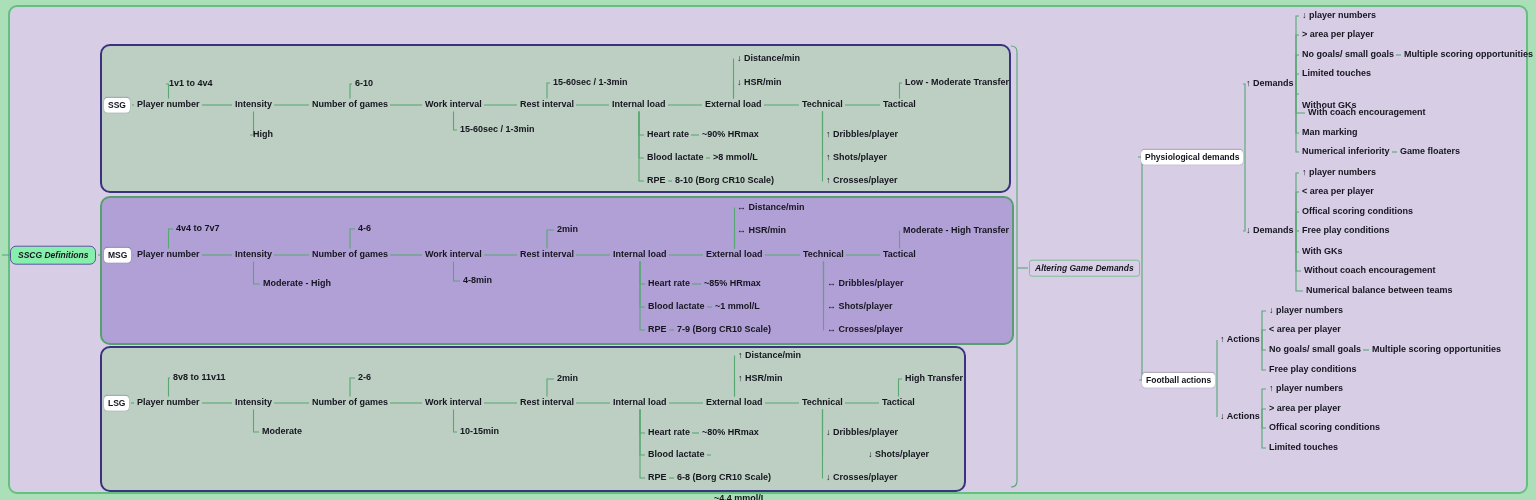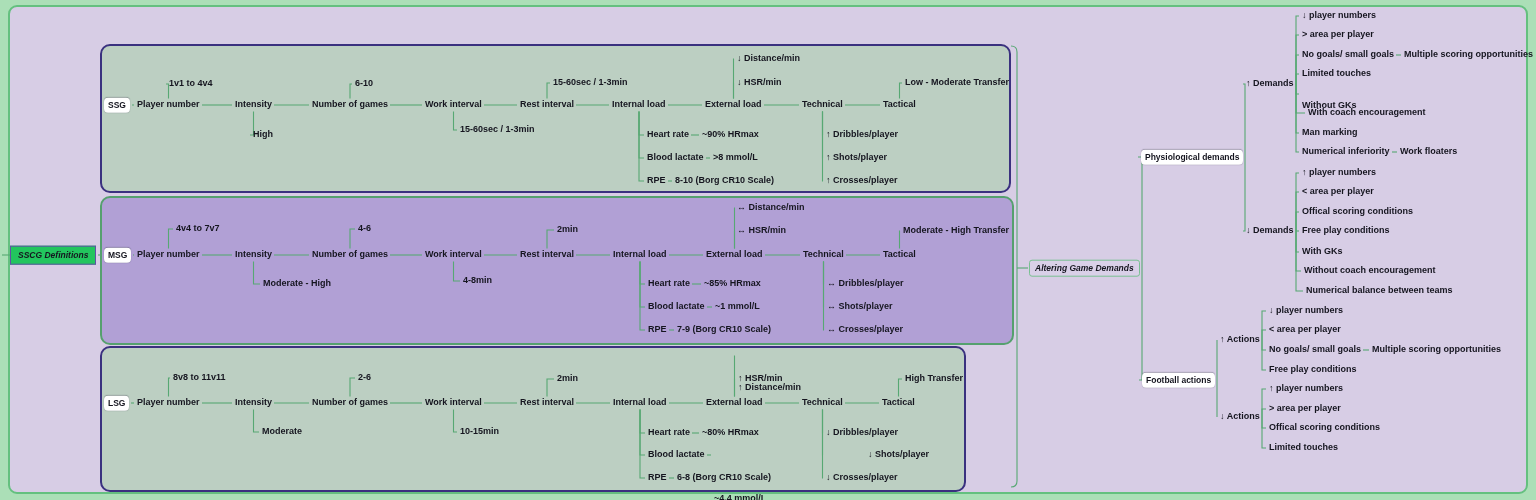--- a/index.html
+++ b/index.html
@@ -10,21 +10,21 @@
   #boxes,#nodes{position:absolute;left:0;top:0;width:100%;height:100%;}
   #edges{position:absolute;left:0;top:0;}
   #edges path{fill:none;stroke:#57a873;stroke-width:1.1px;}
   .gbox{position:absolute;border-radius:10px;box-sizing:border-box;}
   .gbox.green{background:#bccfc2;border:2.5px solid #3a317f;}
   .gbox.purple{background:#b1a0d5;border:2.5px solid #55a06e;}
   .node{position:absolute;transform:translateY(-50%);white-space:nowrap;
         font-weight:700;font-size:9px;color:#15151f;line-height:1.25;}
   .node.chip{background:#ffffff;border-radius:4px;padding:2px 4px;font-size:8.5px;
              box-shadow:0 0 1px rgba(20,20,40,.35);}
-  .node.root{background:#22c55e;border:1.5px solid #5f51a5;border-radius:0;
+  .node.root{background:#86efac;border:1.5px solid #5f51a5;border-radius:6px;
              padding:3px 7px;font-style:italic;font-size:8.5px;}
   .node.alter{background:#d9d0e8;border:1px solid #79c092;border-radius:3px;
               padding:2px 5px;font-style:italic;font-size:8.5px;}
 </style>
 </head>
 <body>
 
 <div class="page">
   <div class="panel"></div>
   <div id="boxes">
@@ -219,40 +219,40 @@
       <div class="node label" style="left: 262px; top: 432px;">Moderate</div>
       <div class="node label" style="left: 358px; top: 378px;">2-6</div>
       <div class="node label" style="left: 460px; top: 432px;">10-15min</div>
       <div class="node label" style="left: 557px; top: 379px;">2min</div>
       <div class="node label" style="left: 648px; top: 433px;">Heart rate</div>
       <div class="node label" style="left: 702px; top: 433px;">~80% HRmax</div>
       <div class="node label" style="left: 648px; top: 455px;">Blood lactate</div>
       <div class="node label" style="left: 714px; top: 455px; margin-top: 44px;">~4.4 mmol/L</div>
       <div class="node label" style="left: 648px; top: 478px;">RPE</div>
       <div class="node label" style="left: 677px; top: 478px;">6-8 (Borg CR10 Scale)</div>
-      <div class="node label" style="left: 738px; top: 356px; margin-top: 32px;">↑ Distance/min</div>
+      <div class="node label" style="left: 738px; top: 356px;">↑ Distance/min</div>
       <div class="node label" style="left: 738px; top: 379px;">↑ HSR/min</div>
       <div class="node label" style="left: 826px; top: 433px;">↓ Dribbles/player</div>
       <div class="node label" style="left: 868px; top: 455px; text-align: center;">↓ Shots/player</div>
       <div class="node label" style="left: 826px; top: 478px;">↓ Crosses/player</div>
       <div class="node label" style="left: 905px; top: 379px;">High Transfer</div>
       <div class="node chip" style="left: 1141px; top: 157px;">Physiological demands</div>
       <div class="node chip" style="left: 1142px; top: 380px;">Football actions</div>
       <div class="node label" style="left: 1246px; top: 84px;">↑ Demands</div>
       <div class="node label" style="left: 1246px; top: 231px;">↓ Demands</div>
       <div class="node label" style="left: 1302px; top: 16px;">↓ player numbers</div>
       <div class="node label" style="left: 1302px; top: 35px;">&gt; area per player</div>
       <div class="node label" style="left: 1302px; top: 55px;">No goals/ small goals</div>
       <div class="node label" style="left: 1404px; top: 55px;">Multiple scoring opportunities</div>
       <div class="node label" style="left: 1302px; top: 74px;">Limited touches</div>
       <div class="node label" style="left: 1302px; top: 94px; margin-top: 12px;">Without GKs</div>
       <div class="node label" style="left: 1308px; top: 113px;">With coach encouragement</div>
       <div class="node label" style="left: 1302px; top: 133px;">Man marking</div>
       <div class="node label" style="left: 1302px; top: 152px;">Numerical inferiority</div>
-      <div class="node label" style="left: 1400px; top: 152px;">Work floaters</div>
+      <div class="node label" style="left: 1400px; top: 152px;">Game floaters</div>
       <div class="node label" style="left: 1302px; top: 173px;">↑ player numbers</div>
       <div class="node label" style="left: 1302px; top: 192px;">&lt; area per player</div>
       <div class="node label" style="left: 1302px; top: 212px;">Offical scoring conditions</div>
       <div class="node label" style="left: 1302px; top: 231px;">Free play conditions</div>
       <div class="node label" style="left: 1302px; top: 252px;">With GKs</div>
       <div class="node label" style="left: 1304px; top: 271px;">Without coach encouragement</div>
       <div class="node label" style="left: 1306px; top: 291px;">Numerical balance between teams</div>
       <div class="node label" style="left: 1220px; top: 340px;">↑ Actions</div>
       <div class="node label" style="left: 1220px; top: 417px;">↓ Actions</div>
       <div class="node label" style="left: 1269px; top: 311px;">↓ player numbers</div>

